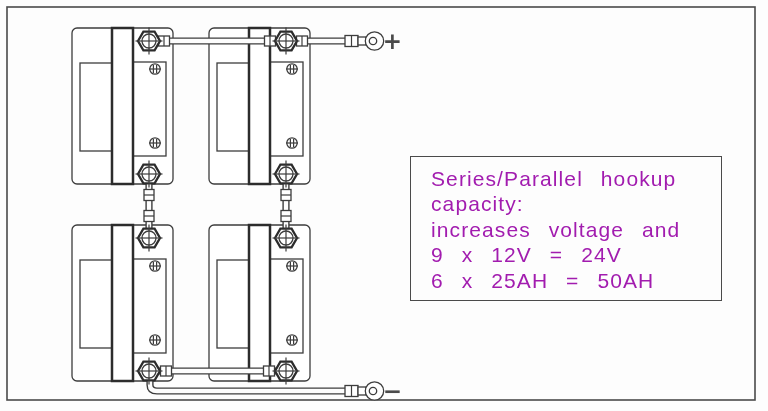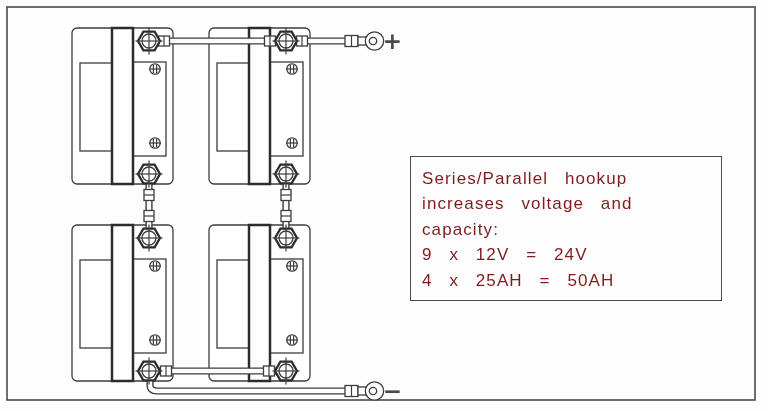--- a/index.html
+++ b/index.html
@@ -23,22 +23,22 @@
     font-family:"DejaVu Sans", sans-serif;
     font-weight:bold;font-size:23px;fill:#4a4a4a;
   }
   
   .note-box{
     position:absolute;left:410px;top:156px;width:312px;height:145px;
     border:1.6px solid #4a4a4a;box-sizing:border-box;
     padding:9px 0 0 11px;background:#fdfdfd;
   }
   .note-line{
-    font-size:17px;line-height:25.4px;color:#7f1d1d;
-    letter-spacing:1.1px;word-spacing:11px;white-space:nowrap;
+    font-size:21px;line-height:25.4px;color:#a21caf;
+    letter-spacing:1.1px;word-spacing:11px;white-space:nowrap;margin-left:9px;
   }
 </style>
 </head>
 <body>
 
 <div class="stage">
 
   <svg width="768" height="411" viewBox="0 0 768 411">
 
     <defs>
@@ -134,19 +134,19 @@
     <use href="#terminal" x="149" y="371"></use>
     <use href="#terminal" x="286" y="238"></use>
     <use href="#terminal" x="286" y="371"></use>
 
     <text x="392.5" y="49" text-anchor="middle" class="polarity">+</text>
     <text x="392.5" y="398.5" text-anchor="middle" class="polarity">−</text>
   </svg>
 
   <div class="note-box">
     <div class="note-line">Series/Parallel hookup</div>
+    <div class="note-line">capacity:</div>
     <div class="note-line">increases voltage and</div>
-    <div class="note-line">capacity:</div>
     <div class="note-line">9 x 12V = 24V</div>
-    <div class="note-line">4 x 25AH = 50AH</div>
+    <div class="note-line">6 x 25AH = 50AH</div>
   </div>
 
 </div>
 
 </body></html>

